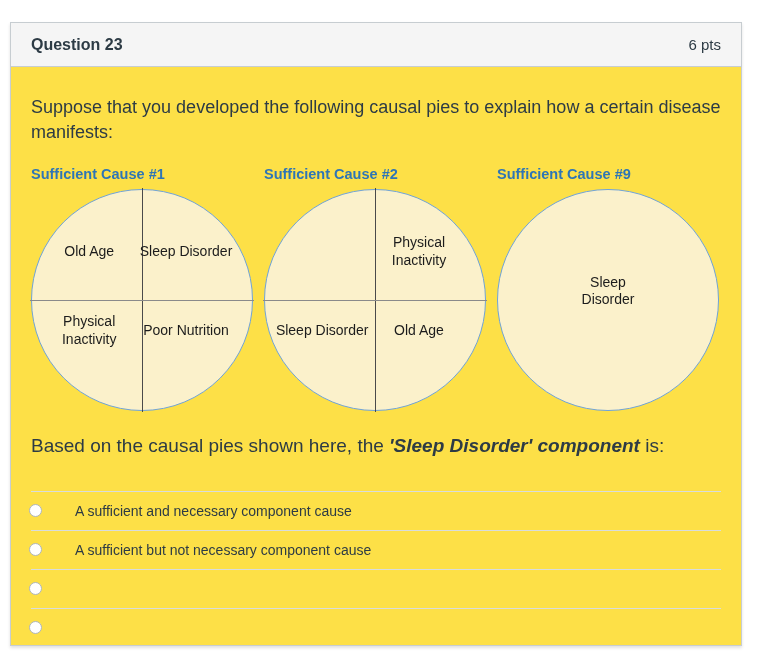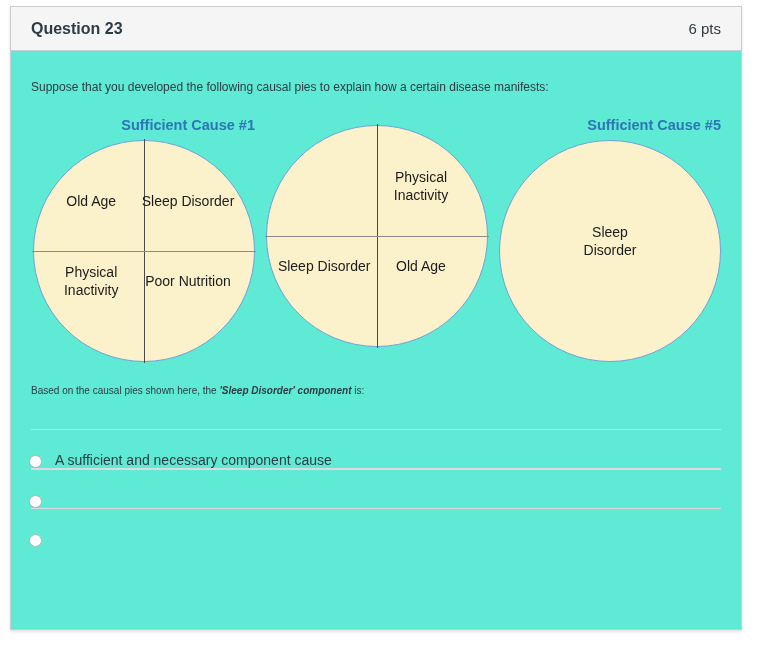--- a/index.html
+++ b/index.html
@@ -4,53 +4,53 @@
 <style>
   * { margin: 0; padding: 0; box-sizing: border-box; }
   html, body {
     width: 764px; height: 652px;
     background: #ffffff;
     font-family: "Liberation Sans", sans-serif;
     color: #2D3B45;
   }
   .question-card {
     position: absolute;
-    left: 10px; top: 6px;
+    left: 10px; top: 22px;
     width: 732px; height: 624px;
-    background: #5eead4;
+    background: #fde047;
     border: 1px solid #C7CDD1;
     box-shadow: 0 2px 3px rgba(0,0,0,0.12);
   }
   .card-header {
     height: 44px;
     background: #F5F5F5;
     border-bottom: 1px solid #C7CDD1;
     display: flex;
     align-items: center;
     justify-content: space-between;
     padding: 0 20px;
   }
   .card-header .title { font-size: 16px; font-weight: bold; color: #2D3B45; }
   .card-header .pts { font-size: 15px; color: #2D3B45; }
   .card-body { padding: 0 20px 16px 20px; }
 
   .question-intro {
     margin-top: 28px;
-    font-size: 12px;
+    font-size: 18px;
     line-height: 1.4;
     color: #2D3B45;
   }
 
   .figure {
     margin-top: 22px;
     display: flex;
     justify-content: space-between;
     width: 100%;
   }
-  .pie-col { width: 224px; display: flex; flex-direction: column; align-items: flex-end; }
+  .pie-col { width: 224px; display: flex; flex-direction: column; align-items: flex-start; }
   .pie-title {
     font-size: 14.5px;
     font-weight: 600;
     color: #2E75B6;
     text-align: center;
     line-height: 15px;
   }
   .pie {
     position: relative;
     margin-top: 7px;
@@ -81,33 +81,34 @@
     width: 96px;
   }
   .seg.tl { left: 26%; top: 28%; }
   .seg.tr { left: 70%; top: 28%; }
   .seg.bl { left: 26%; top: 64%; }
   .seg.br { left: 70%; top: 64%; }
   .seg.whole { left: 50%; top: 46%; width: 72px; }
 
   .question-prompt {
     margin-top: 22px;
-    font-size: 10px;
+    font-size: 19px;
     line-height: 1.4;
     color: #2D3B45;
   }
   .question-prompt .emph { font-weight: bold; font-style: italic; }
 
   .options { margin-top: 31px; }
   .opt-divider { height: 1px; background: #D8DCDE; }
   .option-row {
     height: 38px;
     display: flex;
-    align-items: flex-end;
+    align-items: center;
     cursor: pointer;
+    gap: 20px;
   }
   .radio {
     width: 13px; height: 13px;
     border-radius: 50%;
     border: 1px solid #AEB6BC;
     background: #fff;
     flex: 0 0 auto;
     margin-left: -2px;
   }
   .option-label {
@@ -136,47 +137,52 @@
           <div class="vline"></div>
           <div class="hline"></div>
           <div class="seg tl">Old Age</div>
           <div class="seg tr">Sleep Disorder</div>
           <div class="seg bl">Physical Inactivity</div>
           <div class="seg br">Poor Nutrition</div>
         </div>
       </div>
 
       <div class="pie-col">
+        <div class="pie-title">Sufficient Cause #2</div>
         <div class="pie">
           <div class="vline"></div>
           <div class="hline"></div>
           <div class="seg tr">Physical Inactivity</div>
           <div class="seg bl">Sleep Disorder</div>
           <div class="seg br">Old Age</div>
         </div>
       </div>
 
       <div class="pie-col">
-        <div class="pie-title">Sufficient Cause #5</div>
+        <div class="pie-title">Sufficient Cause #9</div>
         <div class="pie">
           <div class="seg whole">Sleep Disorder</div>
         </div>
       </div>
 
     </div>
 
     <div class="question-prompt"><span>Based on the causal pies shown here, the </span><span class="emph">'Sleep Disorder' component</span><span> is:</span></div>
 
     <div class="options">
       <div class="opt-divider"></div>
       <div class="option-row" role="radio" aria-checked="false">
         <span class="radio"></span>
         <span class="option-label">A sufficient and necessary component cause</span>
       </div>
       <div class="opt-divider"></div>
+      <div class="option-row" role="radio" aria-checked="false">
+        <span class="radio"></span>
+        <span class="option-label">A sufficient but not necessary component cause</span>
+      </div>
       <div class="opt-divider"></div>
       <div class="option-row" role="radio" aria-checked="false">
         <span class="radio"></span>
       </div>
       <div class="opt-divider"></div>
       <div class="option-row" role="radio" aria-checked="false">
         <span class="radio"></span>
       </div>
     </div>
   </div>

